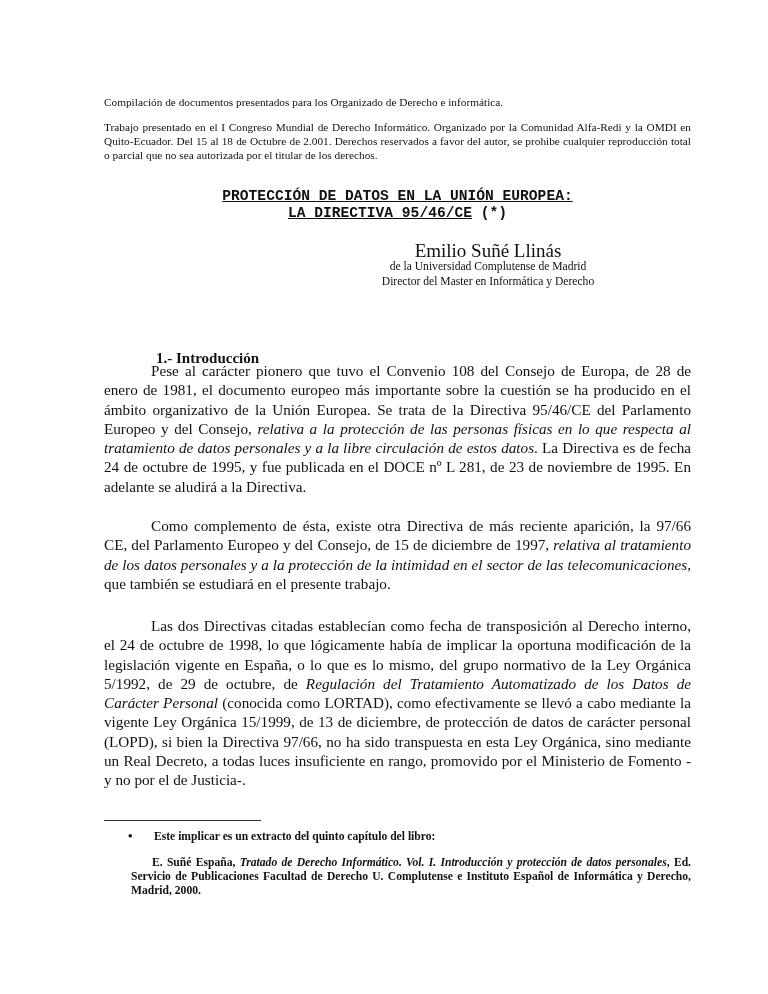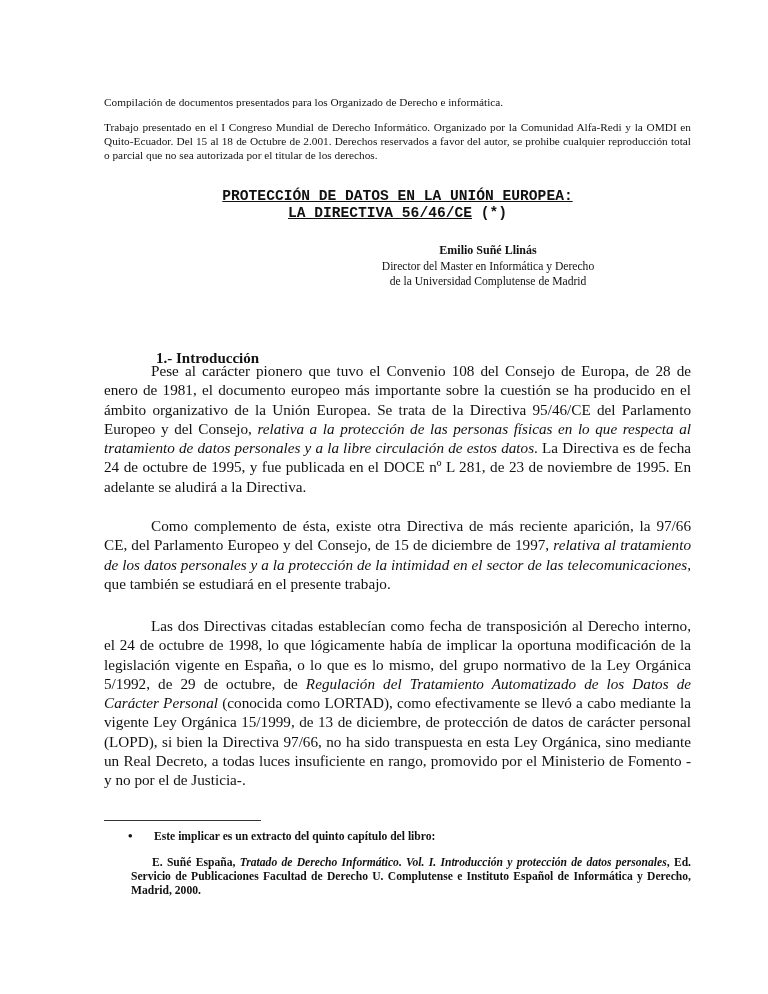--- a/index.html
+++ b/index.html
@@ -6,21 +6,21 @@
   body { width:768px; height:994px; position:relative; overflow:hidden;
          font-family:"Liberation Serif", "DejaVu Serif", serif; color:#111; }
   .abs { position:absolute; }
   .small { font-size:11.3px; line-height:14px; }
   .justify { text-align:justify; text-align-last:left; }
   #hdr1 { left:104px; top:95px; width:590px; }
   #hdr2 { left:104px; top:120px; width:587px; }
   #title { left:104px; top:188px; width:587px; text-align:center; font-weight:bold; font-size:14.6px; line-height:16.5px;font-family:Liberation Mono, monospace; }
   #title .u { text-decoration:underline; }
   #author-block { left:360px; top:242px; width:256px; text-align:center; }
-  #author-name { font-weight:bold; font-size:12px; line-height:17px; }
+  #author-name { font-weight:normal; font-size:19px; line-height:17px; }
   #author-aff div { font-size:11.6px; line-height:15px; }
   #section-heading { left:156px; top:349px; font-weight:bold; font-size:15px; line-height:18px;text-align:center; }
   .body { font-size:15.2px; line-height:19.3px; left:104px; width:587px; }
   .body .indent { display:inline-block; width:47px; }
   #p1 { top:361px; }
   #p2 { top:516px; }
   #p3 { top:616px; }
   #fn-rule { left:104px; top:820px; width:157px; height:0; border-top:1.3px solid #333; }
   #fn-bullet-row { left:128px; top:829px; font-weight:bold; font-size:11.6px; line-height:14px; }
   #fn-bullet-row .dot { display:inline-block; width:26px; font-size:13px; }
@@ -30,28 +30,28 @@
 </style>
 </head>
 <body>
 
 <div id="hdr1" class="abs small">Compilación de documentos presentados para los Organizado de Derecho e informática.</div>
 
 <div id="hdr2" class="abs small justify">Trabajo presentado en el I Congreso Mundial de Derecho Informático. Organizado por la Comunidad Alfa-Redi y la OMDI en Quito-Ecuador. Del 15 al 18 de Octubre de 2.001. Derechos reservados a favor del autor, se prohibe cualquier reproducción total o parcial que no sea autorizada por el titular de los derechos.</div>
 
 <div id="title" class="abs">
   <div><span class="u">PROTECCIÓN DE DATOS EN LA UNIÓN EUROPEA:</span></div>
-  <div><span class="u">LA DIRECTIVA 56/46/CE</span> <span>(*)</span></div>
+  <div><span class="u">LA DIRECTIVA 95/46/CE</span> <span>(*)</span></div>
 </div>
 
 <div id="author-block" class="abs">
   <div id="author-name">Emilio Suñé Llinás</div>
   <div id="author-aff">
+    <div>de la Universidad Complutense de Madrid</div>
     <div>Director del Master en Informática y Derecho</div>
-    <div>de la Universidad Complutense de Madrid</div>
   </div>
 </div>
 
 <div id="section-heading" class="abs">1.- Introducción</div>
 
 <div id="p1" class="abs body justify"><span class="indent"></span><span>Pese al carácter pionero que tuvo el Convenio 108 del Consejo de Europa, de 28 de enero de 1981, el documento europeo más importante sobre la cuestión se ha producido en el ámbito organizativo de la Unión Europea. Se trata de la Directiva 95/46/CE del Parlamento Europeo y del Consejo, </span><i>relativa a la protección de las personas físicas en lo que respecta al tratamiento de datos personales y a la libre circulación de estos datos</i><span>. La Directiva es de fecha 24 de octubre de 1995, y fue publicada en el DOCE nº L 281, de 23 de noviembre de 1995. En adelante se aludirá a la Directiva.</span></div>
 
 <div id="p2" class="abs body justify"><span class="indent"></span><span>Como complemento de ésta, existe otra Directiva de más reciente aparición, la 97/66 CE, del Parlamento Europeo y del Consejo, de 15 de diciembre de 1997, </span><i>relativa al tratamiento de los datos personales y a la protección de la intimidad en el sector de las telecomunicaciones</i><span>, que también se estudiará en el presente trabajo.</span></div>
 
 <div id="p3" class="abs body justify"><span class="indent"></span><span>Las dos Directivas citadas establecían como fecha de transposición al Derecho interno, el 24 de octubre de 1998, lo que lógicamente había de implicar la oportuna modificación de la legislación vigente en España, o lo que es lo mismo, del grupo normativo de la Ley Orgánica 5/1992, de 29 de octubre, de </span><i>Regulación del Tratamiento Automatizado de los Datos de Carácter Personal</i><span> (conocida como LORTAD), como efectivamente se llevó a cabo mediante la vigente Ley Orgánica 15/1999, de 13 de diciembre, de protección de datos de carácter personal (LOPD), si bien la Directiva 97/66, no ha sido transpuesta en esta Ley Orgánica, sino mediante un Real Decreto, a todas luces insuficiente en rango, promovido por el Ministerio de Fomento -y no por el de Justicia-.</span></div>

